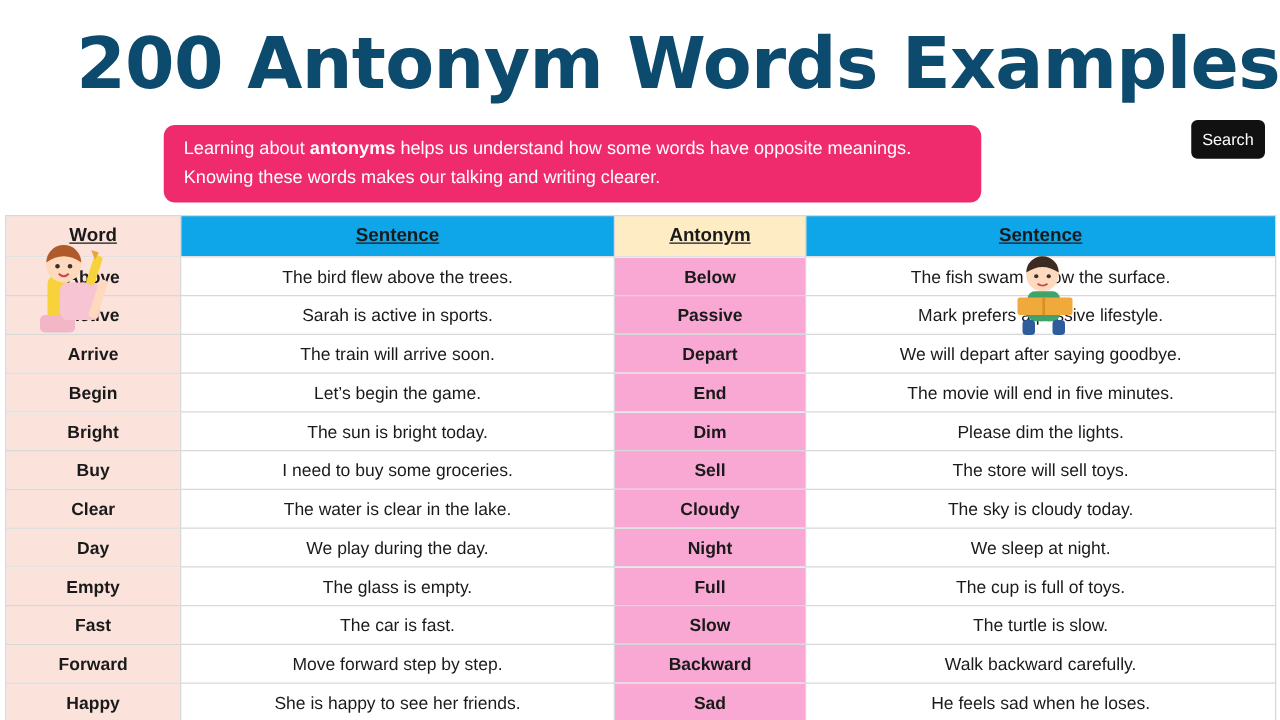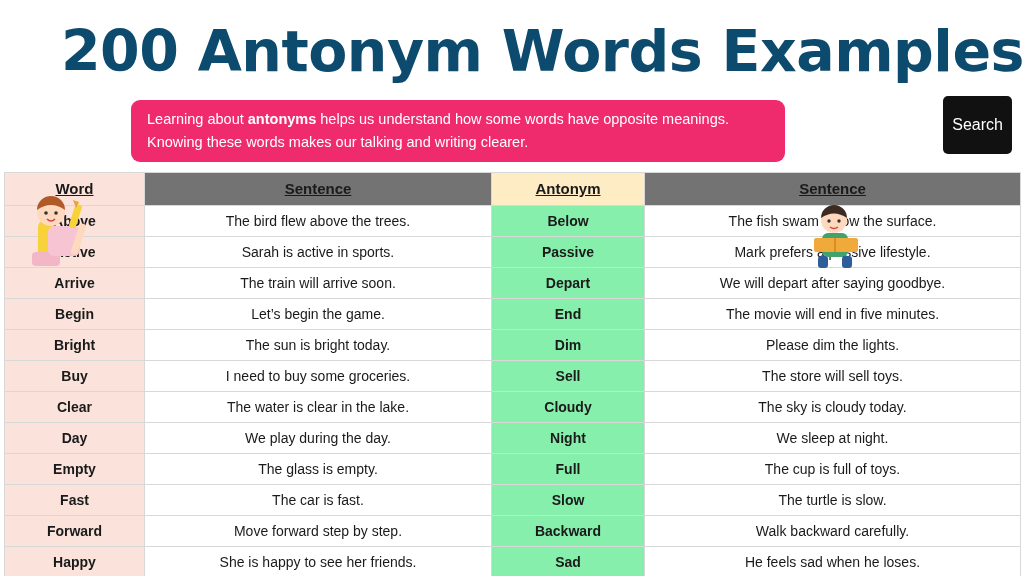--- a/index.html
+++ b/index.html
@@ -62,23 +62,23 @@
   }
   .site-name {
     font-size: 17px;
     font-weight: bold;
     color: #000000;
   }
   .site-name .q { color: #ef2a6d; }
   .search-pill {
     background: #111111;
     color: #ffffff;
-    font-size: 16px;
+    font-size: 13px;
     border-radius: 5px;
-    padding: 20px 9px;
+    padding: 8px 9px;
   }
 
   
   .kid-left {
     position: absolute;
     left: 26px;
     top: 96px;
     width: 92px;
     height: 78px;
   }
@@ -112,25 +112,25 @@
     font-size: 15px;
     height: 32px;
     text-decoration: underline;
   }
   col.c-word { width: 140px; }
   col.c-sent1 { width: 347px; }
   col.c-ant { width: 153px; }
   col.c-sent2 { width: 376px; }
 
   .th-word   { background: #fbe3dc; }
-  .th-sent   { background: #737373; }
+  .th-sent   { background: #0ea5e9; }
   .th-ant    { background: #fdecc4; }
 
   td.word    { background: #fbe3dc; font-weight: bold; }
-  td.antonym { background: #86efac; font-weight: bold; margin-left: 22px; }
+  td.antonym { background: #f9a8d4; font-weight: bold; margin-left: 22px; }
   td.sent    { background: #ffffff; font-weight: normal; }
 </style>
 </head>
 <body>
 
 <h1 class="title">200 Antonym Words Examples</h1>
 
 <div class="banner-row">
 
   <svg class="kid-left" viewBox="0 0 92 78">

